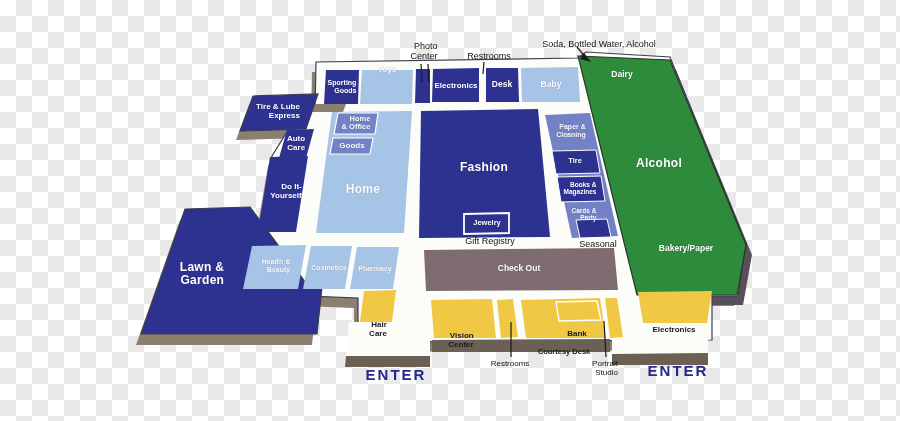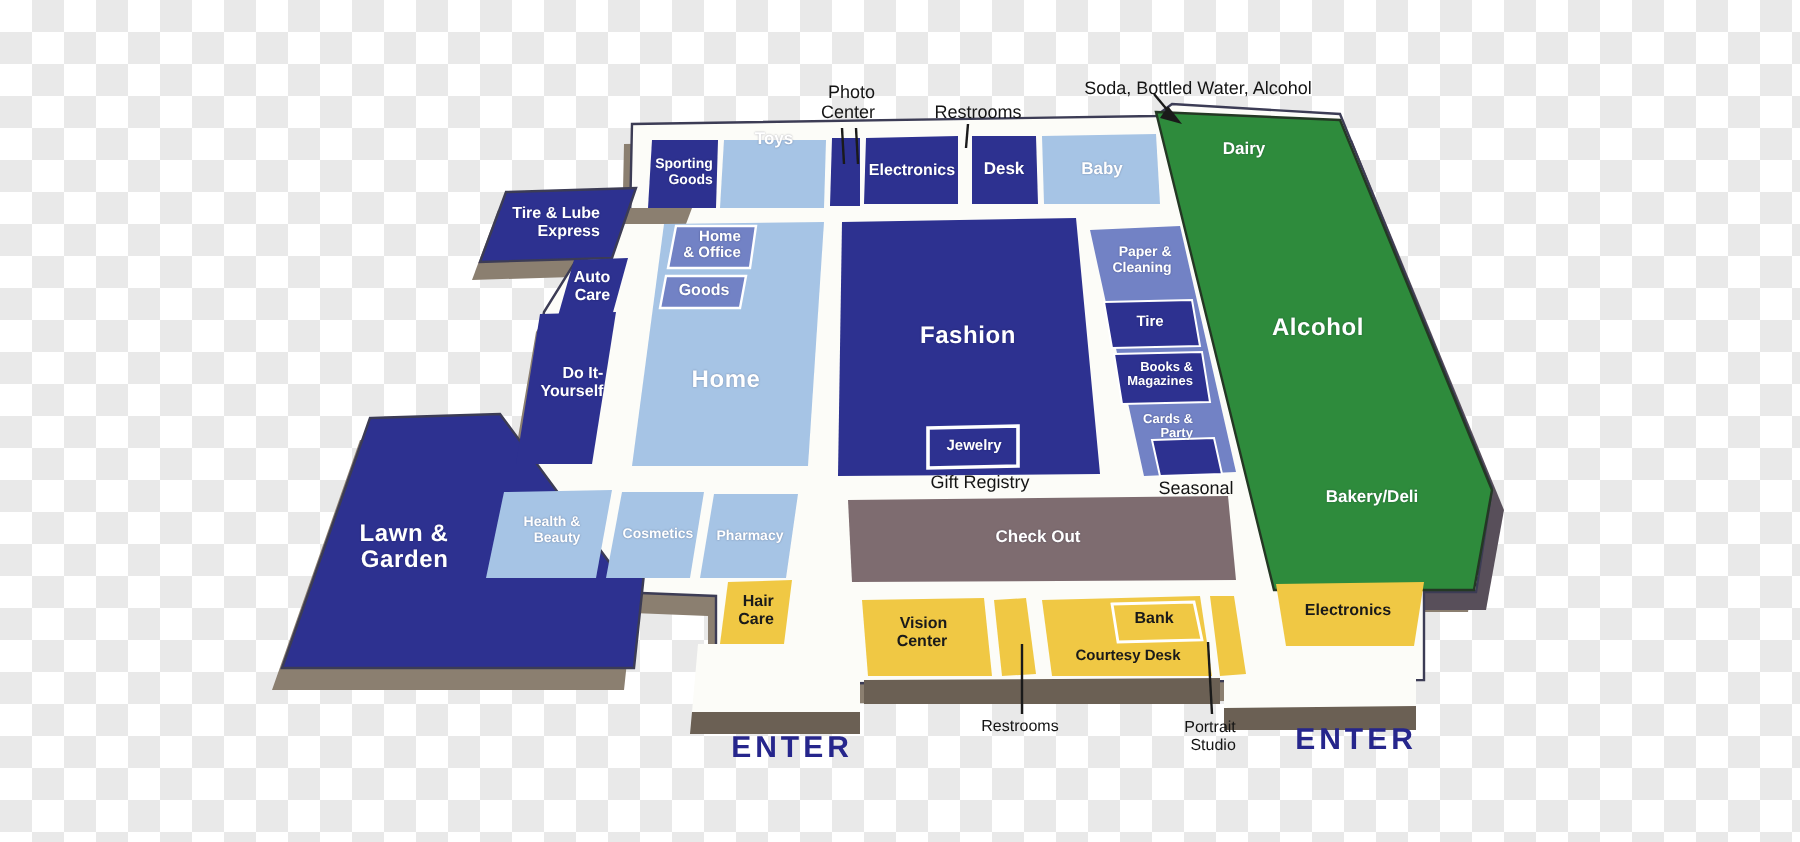--- a/index.html
+++ b/index.html
@@ -14,21 +14,21 @@
   .lbl{
     position:absolute;transform:translate(-50%,-50%);
     white-space:pre-line;text-align:right;line-height:1.12;
     pointer-events:none;
   }
   .w{color:#ffffff;font-weight:bold;font-size:8px;text-shadow:0 0 1px rgba(0,0,40,.35);}
   .w65{font-size:6.5px;} .w7{font-size:7px;} .w75{font-size:7.5px;} .w85{font-size:8.5px;}
   .big{font-size:12px;letter-spacing:.3px;}
   .k{color:#141414;font-size:9px;font-weight:normal;}
   .k8{font-size:8px;}
-  .yb{color:#1a1a1a;font-weight:bold;font-size:8px;}
+  .yb{color:#1a1a1a;font-weight:bold;font-size:8px;margin-top:24px;}
   .yb75{font-size:7.5px;}
   .enter{color:#26268c;font-weight:bold;font-size:15px;letter-spacing:2px;}
 </style>
 </head>
 <body>
 
 <div class="stage">
 
 <svg width="900" height="421" viewBox="0 0 900 421">
 
@@ -107,21 +107,21 @@
 <div class="lbl enter" style="left:678px;top:371px">ENTER</div>
 
 <div class="lbl w w7" style="left:342px;top:87px">Sporting
 Goods</div>
 <div class="lbl w w85" style="left:387px;top:70px">Toys</div>
 <div class="lbl w" style="left:456px;top:86px">Electronics</div>
 <div class="lbl w w85" style="left:502px;top:85px">Desk</div>
 <div class="lbl w w85" style="left:551px;top:85px">Baby</div>
 <div class="lbl w w85" style="left:622px;top:75px">Dairy</div>
 <div class="lbl w big" style="left:659px;top:164px">Alcohol</div>
-<div class="lbl w w85" style="left:686px;top:249px">Bakery/Deli</div>
+<div class="lbl w w85" style="left:686px;top:249px">Bakery/Paper</div>
 <div class="lbl w" style="left:278px;top:112px">Tire &amp; Lube
 Express</div>
 <div class="lbl w" style="left:296px;top:144px">Auto
 Care</div>
 <div class="lbl w w75" style="left:356px;top:123px">Home
 &amp; Office</div>
 <div class="lbl w" style="left:352px;top:146px">Goods</div>
 <div class="lbl w big" style="left:363px;top:190px">Home</div>
 <div class="lbl w big" style="left:484px;top:168px">Fashion</div>
 <div class="lbl w w75" style="left:487px;top:223px">Jewelry</div>

